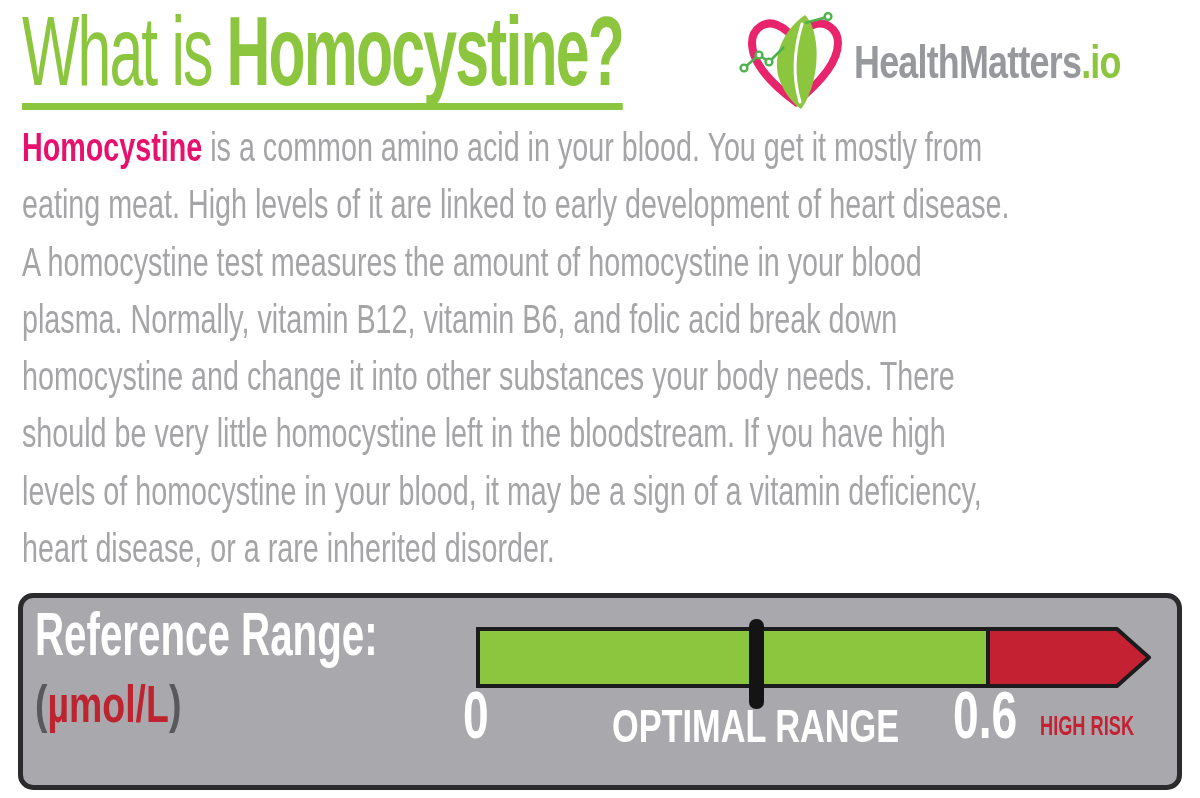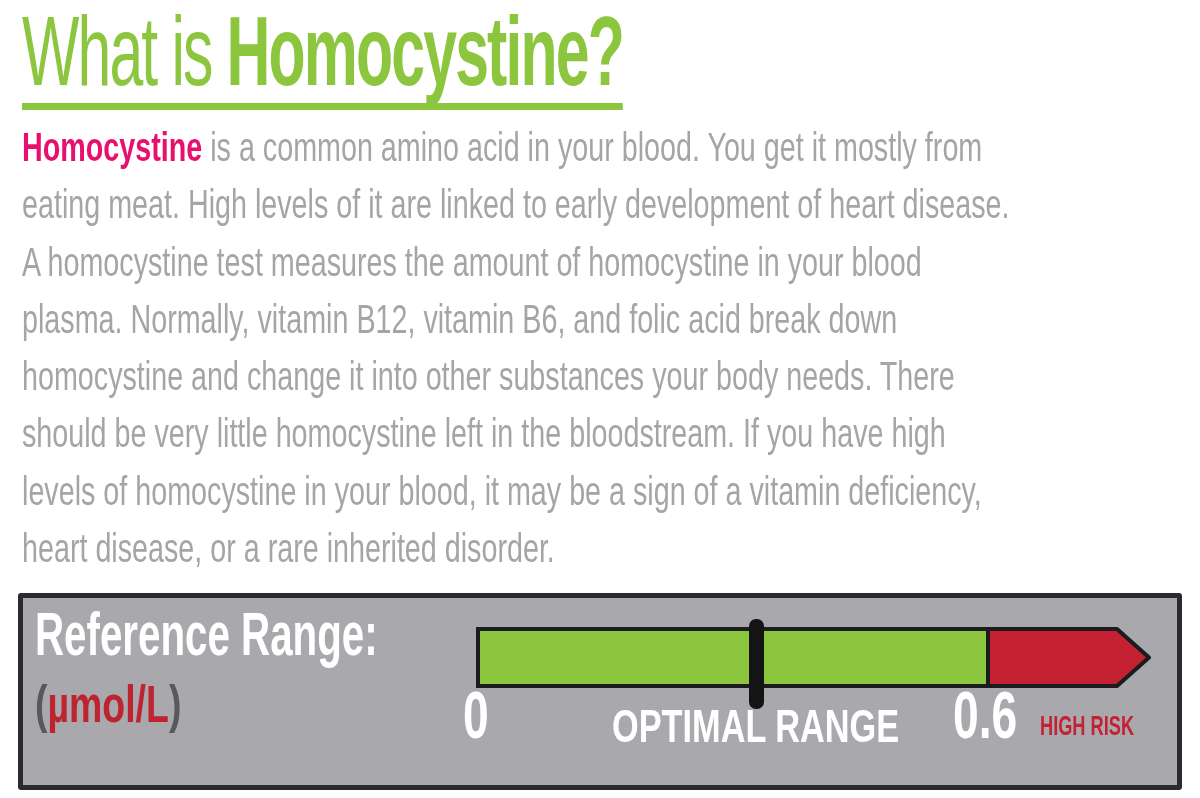--- a/index.html
+++ b/index.html
@@ -77,21 +77,21 @@
 
   
   .range-box {
     position: absolute;
     left: 18px;
     top: 593px;
     width: 1164px;
     height: 197px;
     background: #A9A9AD;
     border: 5px solid #2B2B2D;
-    border-radius: 3px;
+    border-radius: 15px;
   }
   .ref-label {
     position: absolute;
     left: 12px;
     top: 0px;
     white-space: nowrap;
     transform: scaleX(0.65);
     transform-origin: left top;
     font-size: 62px;
     line-height: 1.15;
@@ -158,20 +158,37 @@
     color: #C42133;
   }
 </style>
 </head>
 <body>
 
 <div class="page">
 
   <h1 class="title"><span class="title-underline"><span class="title-light">What is </span><span class="title-bold">Homocystine?</span></span></h1>
 
+  <div class="logo">
+    <svg width="112" height="100" viewBox="0 0 110 100">
+
+      <path d="M57,90 C30,70 13,50 13,31 C13,16 27,8 38,13 C46,16 53,23 56,31 C59,23 66,16 74,13 C85,8 99,16 99,31 C99,50 82,70 57,90 Z" fill="none" stroke="#E8246C" stroke-width="8" stroke-linecap="round"></path>
+
+      <path d="M66,3 C44,18 32,46 41,69 C46,83 56,93 62,97 C72,84 80,58 77,31 C75,16 71,8 66,3 Z" fill="#8CC63F"></path>
+      <path d="M63,12 C55,38 53,63 61,90" fill="none" stroke="#ffffff" stroke-width="3" stroke-linecap="round"></path>
+
+      <polyline points="5,56 20,43 30,50 45,35" fill="none" stroke="#4DB24C" stroke-width="2.6"></polyline>
+      <line x1="66" y1="11" x2="88" y2="5" stroke="#4DB24C" stroke-width="2.6"></line>
+      <circle cx="5" cy="56" r="3.4" fill="#ffffff" stroke="#4DB24C" stroke-width="2.4"></circle>
+      <circle cx="20" cy="43" r="3.4" fill="#ffffff" stroke="#4DB24C" stroke-width="2.4"></circle>
+      <circle cx="30" cy="50" r="3.4" fill="#ffffff" stroke="#4DB24C" stroke-width="2.4"></circle>
+      <circle cx="89" cy="4.5" r="3.4" fill="#ffffff" stroke="#4DB24C" stroke-width="2.4"></circle>
+    </svg>
+    <div class="logo-text"><span class="logo-brand">HealthMatters</span><span class="logo-tld">.io</span></div>
+  </div>
 
   <div class="para">
     <div><span class="para-lead">Homocystine</span><span> is a common amino acid in your blood. You get it mostly from</span></div>
     <div>eating meat. High levels of it are linked to early development of heart disease.</div>
     <div>A homocystine test measures the amount of homocystine in your blood</div>
     <div>plasma. Normally, vitamin B12, vitamin B6, and folic acid break down</div>
     <div>homocystine and change it into other substances your body needs. There</div>
     <div>should be very little homocystine left in the bloodstream. If you have high</div>
     <div>levels of homocystine in your blood, it may be a sign of a vitamin deficiency,</div>
     <div>heart disease, or a rare inherited disorder.</div>

